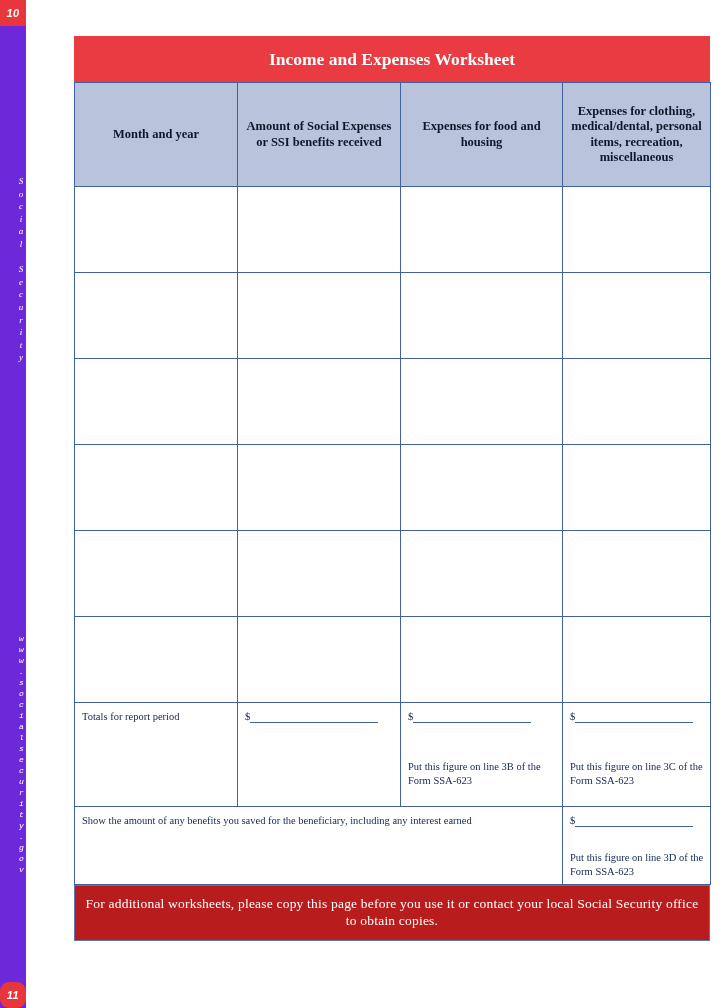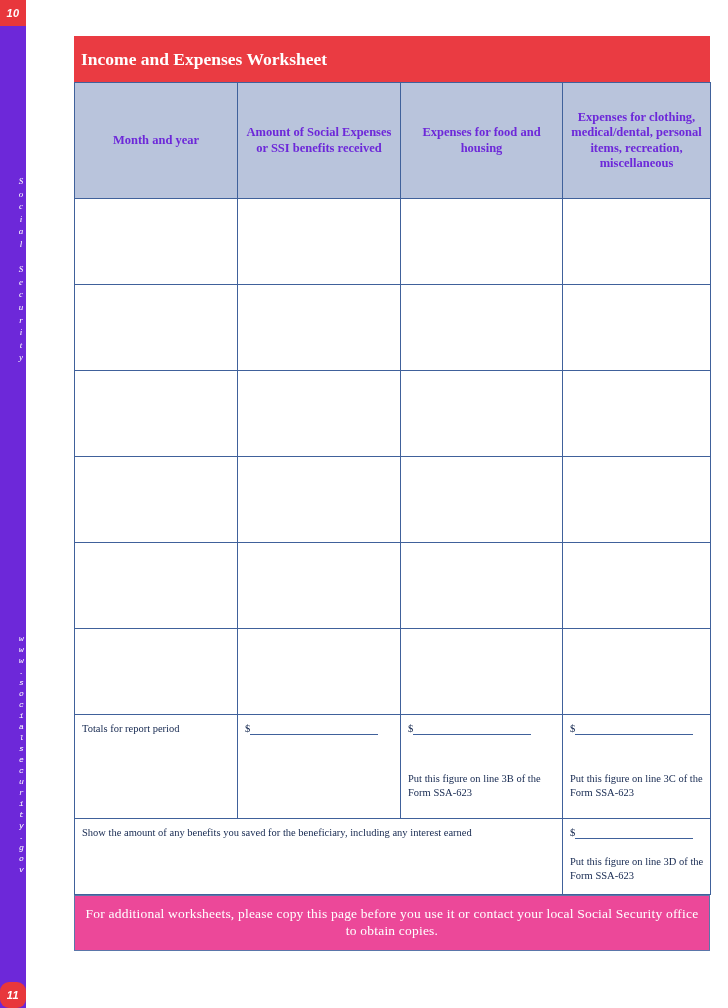--- a/index.html
+++ b/index.html
@@ -77,48 +77,48 @@
   .worksheet {
     position: absolute;
     left: 74px;
     top: 36px;
     width: 636px;
   }
 
   .ws-title {
     background: #ea3b42;
     color: #ffffff;
-    text-align: left;
+    text-align: center;
     font-size: 17.5px;
     font-weight: bold;
     padding: 12px 6px 11px 6px;
     border: 1px solid #ea3b42;
     box-sizing: border-box;
   }
 
   table.ws {
     width: 100%;
     border-collapse: collapse;
     table-layout: fixed;
   }
   table.ws th, table.ws td {
     border: 1px solid #40619b;
     box-sizing: border-box;
     vertical-align: top;
   }
   table.ws thead th {
     background: #b9c4dc;
-    color: #6d28d9;
+    color: #0f172a;
     font-weight: bold;
     font-size: 12.5px;
     line-height: 1.22;
     text-align: center;
     vertical-align: middle;
     padding: 8px 6px;
-    height: 116px;
+    height: 104px;
   }
   .col1 { width: 163px; }
   .col2 { width: 163px; }
   .col3 { width: 162px; }
   .col4 { width: 148px; }
 
   tr.blank td {
     height: 86px;
     background: #ffffff;
   }
@@ -139,24 +139,24 @@
     vertical-align: bottom;
   }
   .bl-wide { width: 128px; }
   .bl-med  { width: 118px; }
   .note {
     margin-top: 37px;
     font-size: 10.5px;
     line-height: 1.28;
     color: #14274f;
   }
-  .note-tight { margin-top: 16px; }
+  .note-tight { margin-top: 24px; }
 
   .ws-footer {
-    background: #ec4899;
+    background: #b91c1c;
     color: #ffffff;
     text-align: center;
     font-size: 13.5px;
     line-height: 1.28;
     padding: 9px 10px 10px 10px;
     border: 1px solid #5b76a9;
     box-sizing: border-box;
     letter-spacing: 0.2px;
   }
 </style>

